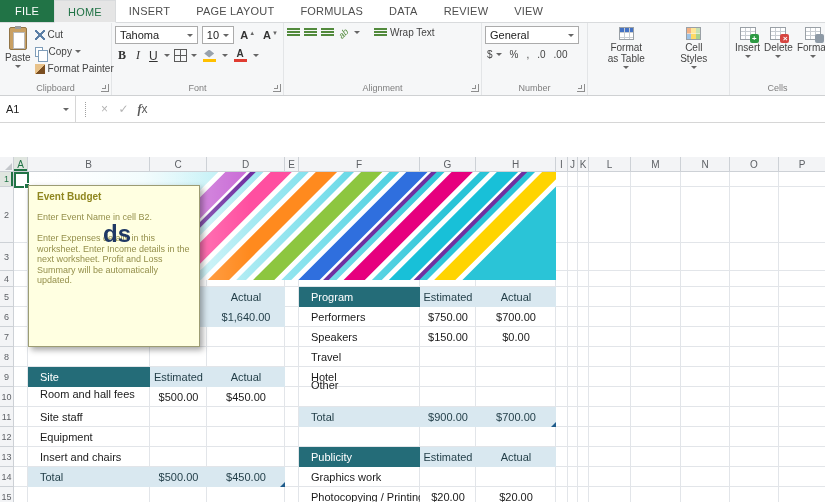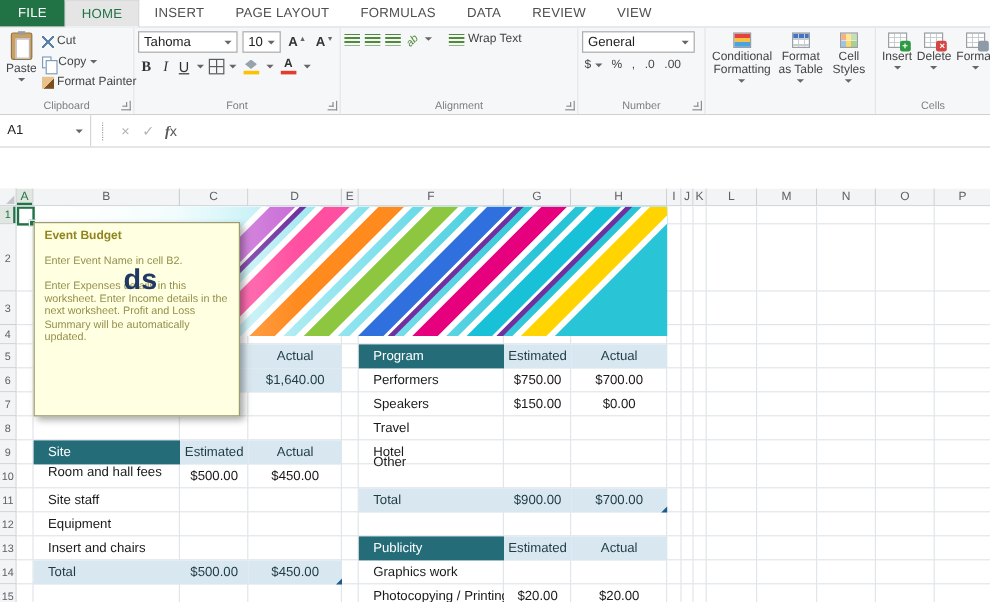--- a/index.html
+++ b/index.html
@@ -249,25 +249,20 @@
           <span class="sbtn">.0</span>
           <span class="sbtn">.00</span>
         </div>
       </div>
       <div class="rlabel">Number</div>
       <span class="launcher"></span>
     </div>
 
     <div class="rgroup" style="width:142px">
       <div class="rbody" style="justify-content:space-around;width:100%">
-        <div class="bigbtn" style="width:56px">
-          <span class="ic-cf"></span>
-          <span>Conditional Formatting</span>
-          <span class="caret"></span>
-        </div>
         <div class="bigbtn" style="width:44px">
           <span class="ic-fat"></span>
           <span>Format as Table</span>
           <span class="caret"></span>
         </div>
         <div class="bigbtn" style="width:38px">
           <span class="ic-cs"></span>
           <span>Cell Styles</span>
           <span class="caret"></span>
         </div>

